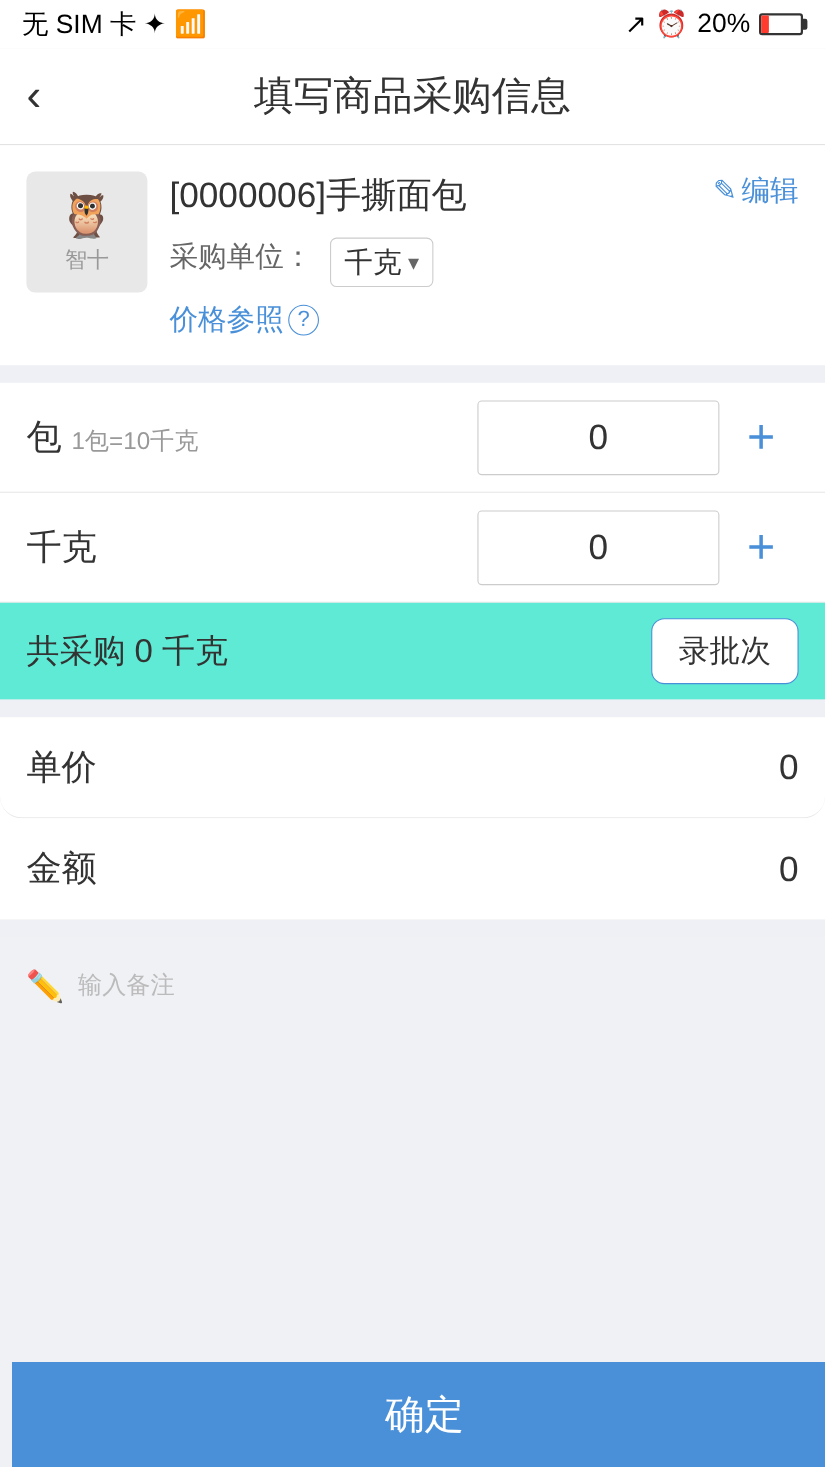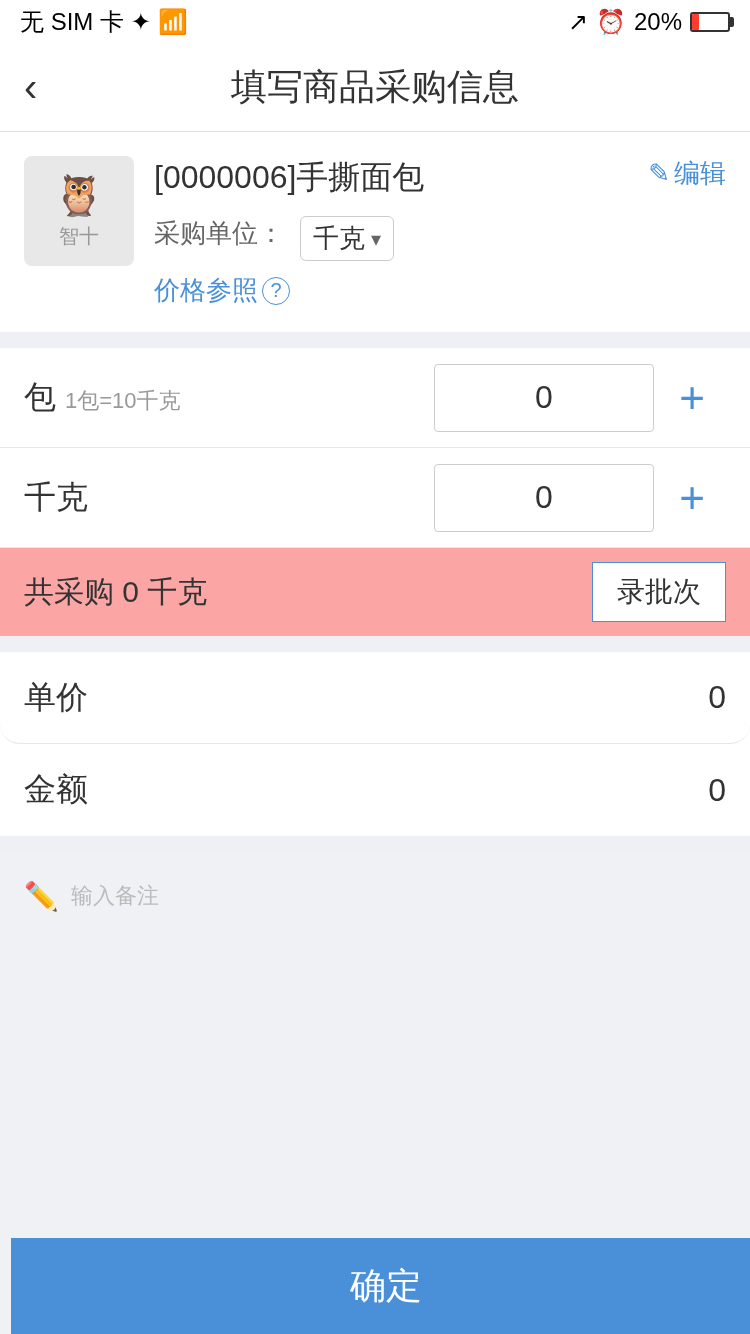--- a/index.html
+++ b/index.html
@@ -211,34 +211,34 @@
       margin-left: 4px;
     }
     .qty-plus-icon {
       font-size: 44px;
       color: #4a90d9;
       font-weight: 300;
     }
 
     
     .total-row {
-      background: #fca5a5;
+      background: #5eead4;
       height: 88px;
       display: flex;
       align-items: center;
       padding: 0 24px;
     }
     .total-text {
       font-size: 30px;
       color: #333;
       flex: 1;
     }
     .batch-btn {
       border: 1px solid #4a90d9;
-      border-radius: 0;
+      border-radius: 12px;
       padding: 10px 24px;
       color: #333;
       font-size: 28px;
       background: #fff;
       cursor: pointer;
     }
 
     
     .price-section {
       background: #fff;

